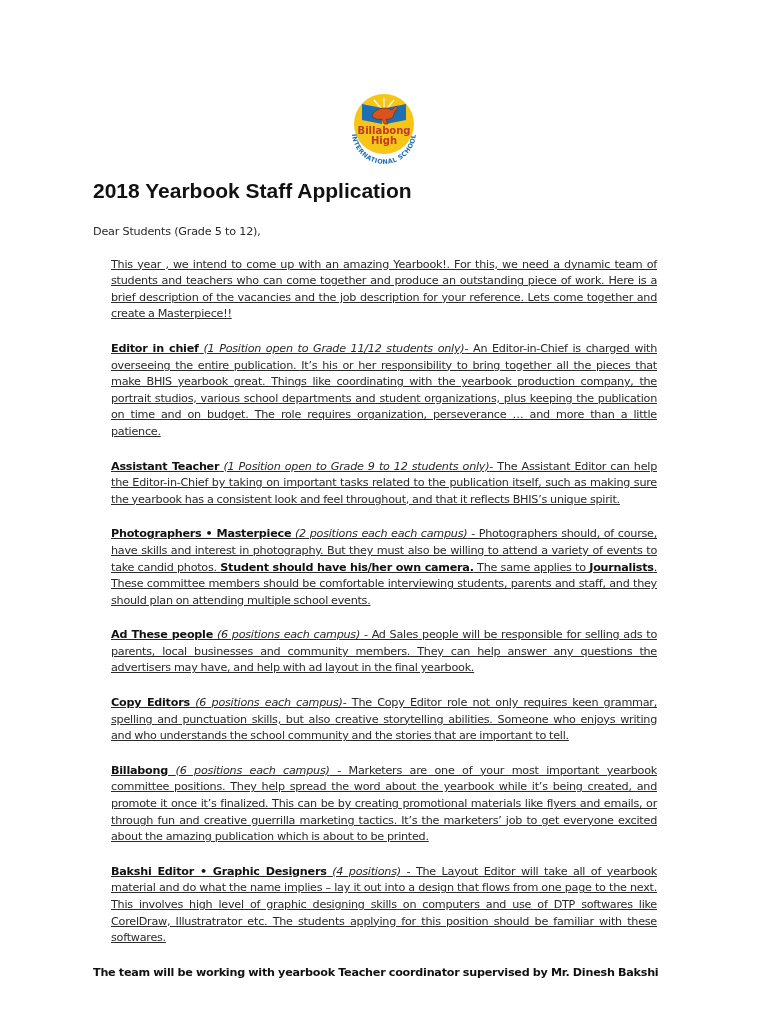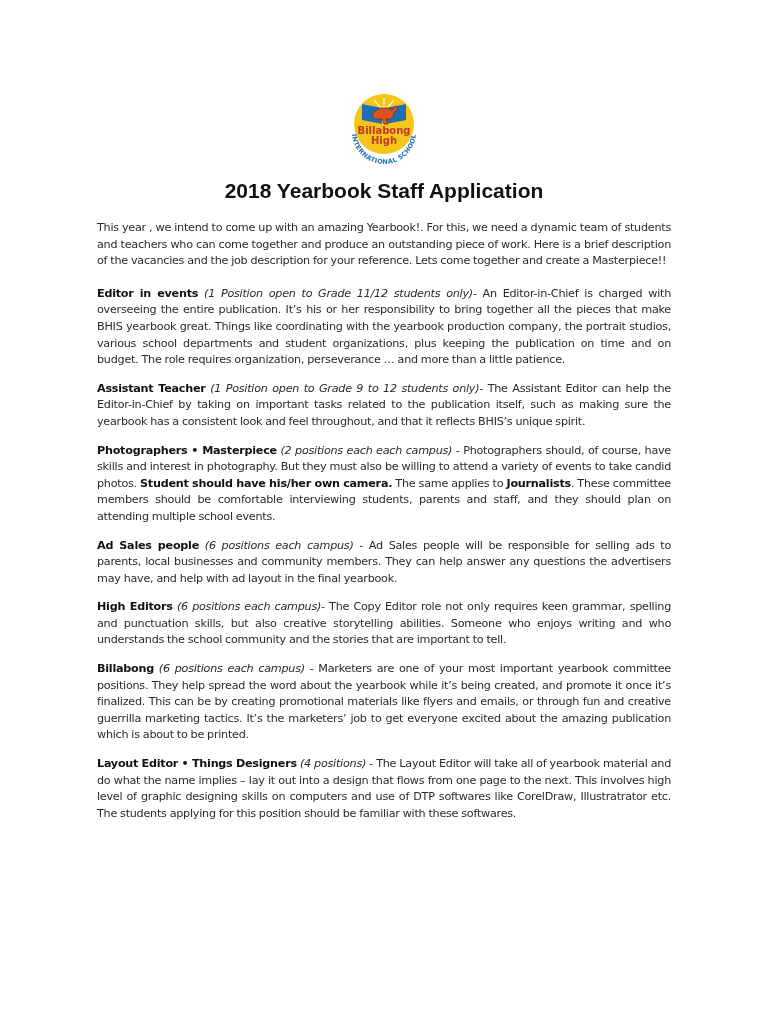--- a/index.html
+++ b/index.html
@@ -25,42 +25,43 @@
       width: 100%;
       display: flex;
       justify-content: center;
       height: 78px;
     }
     .logo {
       width: 80px;
       height: 78px;
     }
     .title {
-      text-align: center;
+      text-align: left;
       font-family: "Liberation Sans", sans-serif;
       font-weight: bold;
       font-size: 21px;
       color: #111;
       margin: 12px 0 0 0;
       height: 26px;
       line-height: 26px;
     }
     .salutation {
       font-size: 11.2px;
       line-height: 16.6px;
       margin-top: 20px;
       letter-spacing: -0.2px;
     }
     p.para {
-      margin: 4px;
+      margin: 18px;
       font-size: 11.2px;
       line-height: 16.6px;
       text-align: justify;
       letter-spacing: -0.25px;
       word-spacing: -0.3px;
+      text-decoration: underline;
     }
     .gap-l { margin-top: 16px !important; }
     .gap-m { margin-top: 12px !important; }
     .role {
       font-weight: bold;
       color: #111;
     }
     .note {
       font-style: italic;
     }
@@ -108,52 +109,54 @@
       <text x="40" y="56" text-anchor="middle" font-family="DejaVu Sans, sans-serif" font-weight="bold" font-size="10" fill="#c0392b">High</text>
 
       <text font-family="DejaVu Sans, sans-serif" font-weight="bold" font-size="6.4" fill="#1f6fb5" letter-spacing="0.3">
         <textPath href="#ringpath" startOffset="50%" text-anchor="middle">INTERNATIONAL SCHOOL</textPath>
       </text>
     </svg>
   </div>
 
   <h1 class="title">2018 Yearbook Staff Application</h1>
 
+  <div class="salutation">Dear Students (Grade 5 to 12),</div>
 
   <p class="para gap-l">This year , we intend to come up with an amazing Yearbook!. For this, we need a dynamic team of students and teachers who can come together and produce an outstanding piece of work. Here is a brief description of the vacancies and the job description for your reference. Lets come together and create a Masterpiece!!</p>
 
   <p class="para gap-l">
-    <span class="role">Editor in events</span>
+    <span class="role">Editor in chief</span>
     <span class="note">(1 Position open to Grade 11/12 students only)</span><span>- An Editor-in-Chief is charged with overseeing the entire publication. It’s his or her responsibility to bring together all the pieces that make BHIS yearbook great. Things like coordinating with the yearbook production company, the portrait studios, various school departments and student organizations, plus keeping the publication on time and on budget. The role requires organization, perseverance … and more than a little patience.</span>
   </p>
 
   <p class="para gap-m">
     <span class="role">Assistant Teacher</span>
     <span class="note">(1 Position open to Grade 9 to 12 students only)</span><span>- The Assistant Editor can help the Editor-in-Chief by taking on important tasks related to the publication itself, such as making sure the yearbook has a consistent look and feel throughout, and that it reflects BHIS’s unique spirit.</span>
   </p>
 
   <p class="para gap-m">
     <span class="role">Photographers • Masterpiece</span>
     <span class="note">(2 positions each each campus)</span><span>  - Photographers should, of course, have skills and interest in photography. But they must also be willing to attend a variety of events to take candid photos. </span><span class="strong">Student should have his/her own camera.</span><span> The same applies to </span><span class="strong">Journalists</span><span>. These committee members should be comfortable interviewing students, parents and staff, and they should plan on attending multiple school events.</span>
   </p>
 
   <p class="para gap-m">
-    <span class="role">Ad Sales people</span>
+    <span class="role">Ad These people</span>
     <span class="note">(6 positions each campus)</span><span> - Ad Sales people will be responsible for selling ads to parents, local businesses and community members. They can help answer any questions the advertisers may have, and help with ad layout in the final yearbook.</span>
   </p>
 
   <p class="para gap-m">
-    <span class="role">High Editors</span>
+    <span class="role">Copy Editors</span>
     <span class="note">(6 positions each campus)</span><span>- The Copy Editor role not only requires keen grammar, spelling and punctuation skills, but also creative storytelling abilities. Someone who enjoys writing and who understands the school community and the stories that are important to tell.</span>
   </p>
 
   <p class="para gap-m">
     <span class="role">Billabong</span>
     <span class="note">(6 positions each campus)</span><span> - Marketers are one of your most important yearbook committee positions. They help spread the word about the yearbook while it’s being created, and promote it once it’s finalized. This can be by creating promotional materials like flyers and emails, or through fun and creative guerrilla marketing tactics. It’s the marketers’ job to get everyone excited about the amazing publication which is about to be printed.</span>
   </p>
 
   <p class="para gap-m">
-    <span class="role">Layout Editor • Things Designers</span>
+    <span class="role">Bakshi Editor • Graphic Designers</span>
     <span class="note">(4 positions)</span><span> - The Layout Editor will take all of yearbook material and do what the name implies – lay it out into a design that flows from one page to the next. This involves high level of graphic designing skills on computers and use of DTP softwares like CorelDraw, Illustratrator etc. The students applying for this position should be familiar with these softwares.</span>
   </p>
 
+  <p class="footer-line">The team will be working with yearbook Teacher coordinator supervised by Mr. Dinesh Bakshi</p>
 
 </div>
 
 </body></html>

